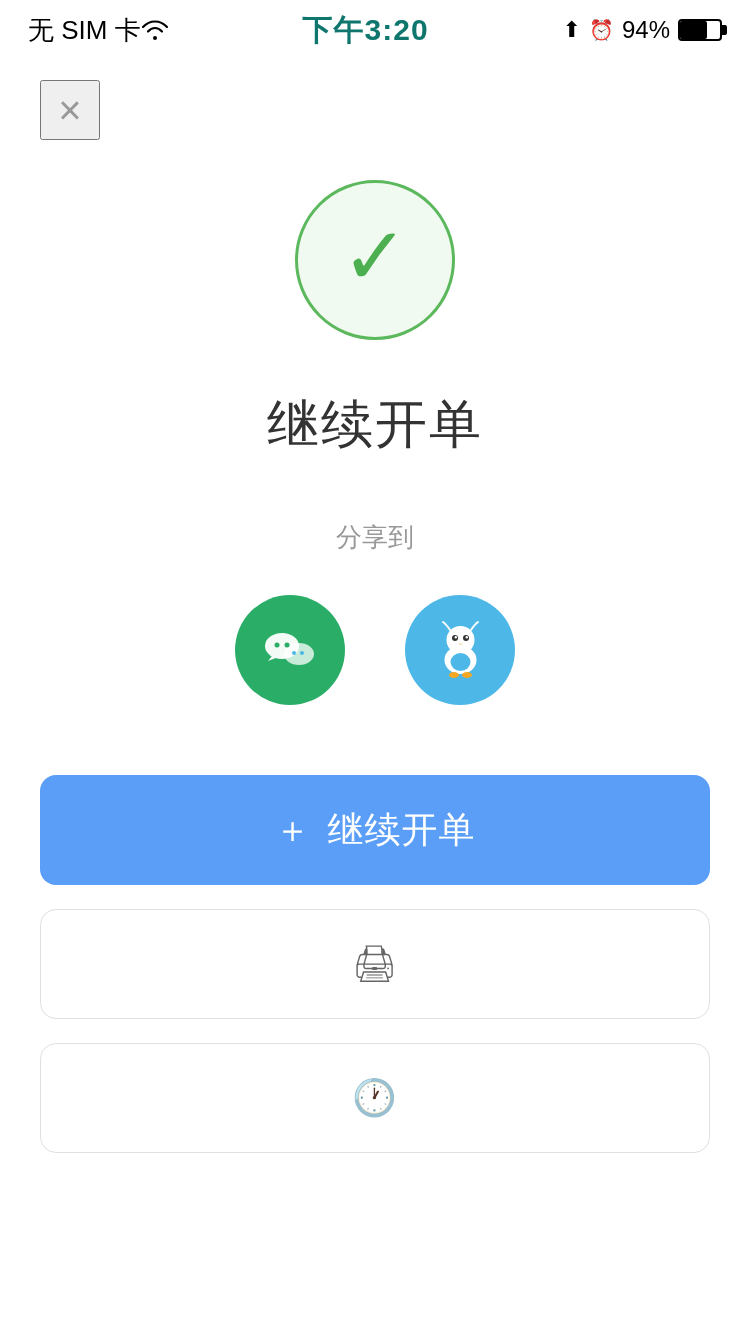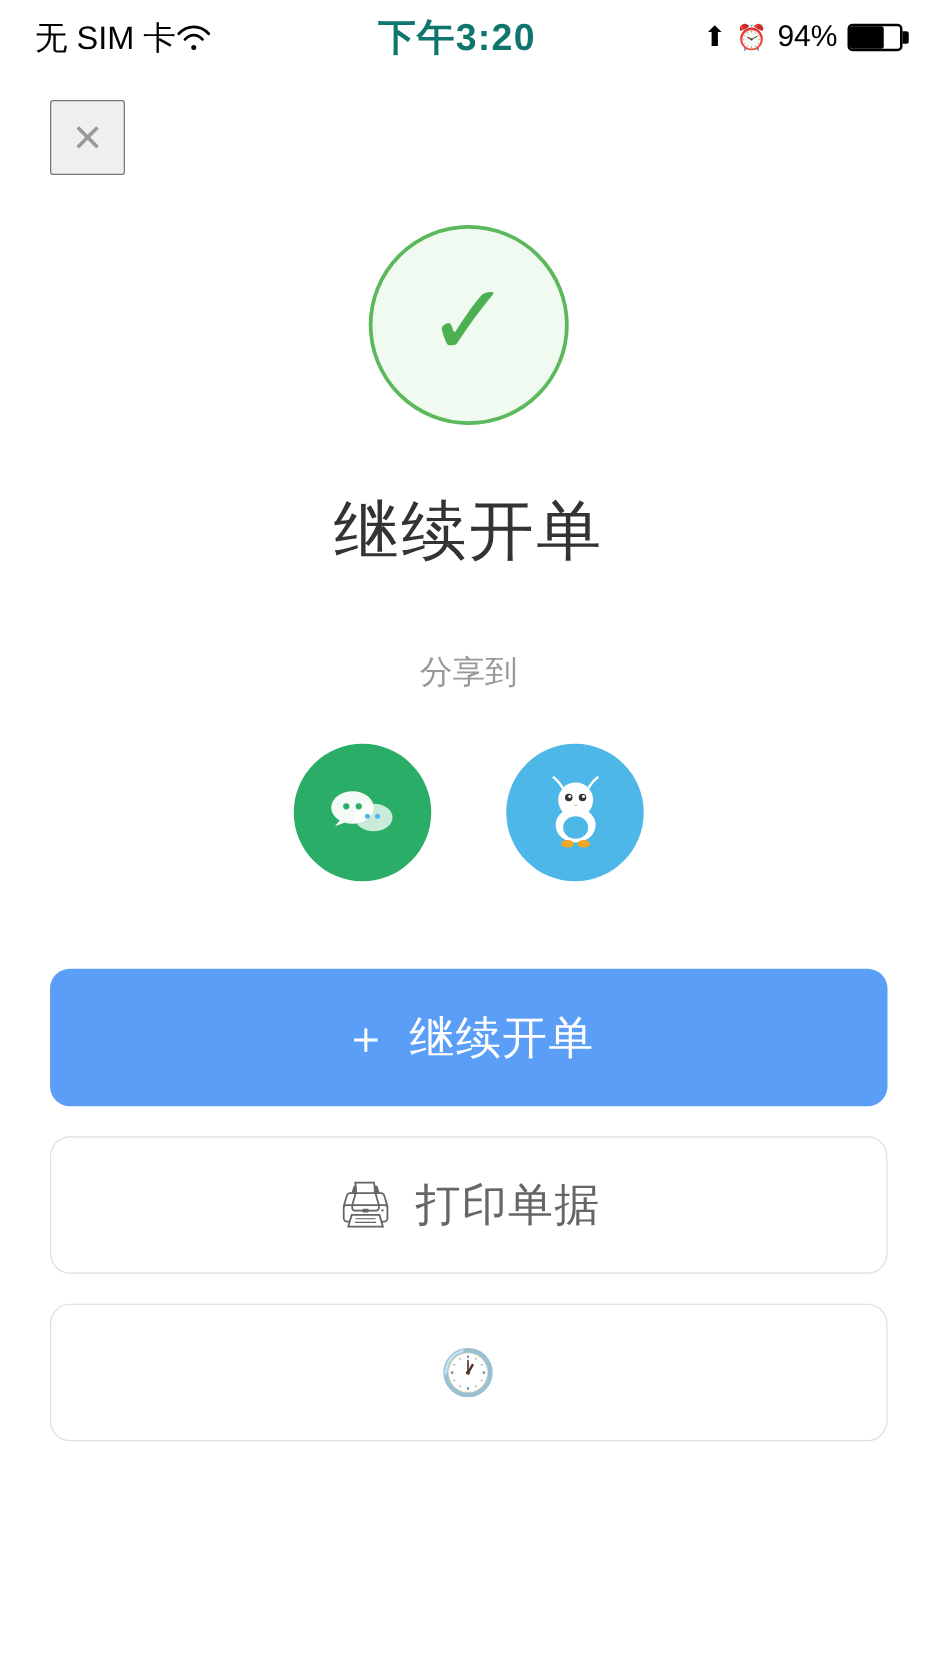--- a/index.html
+++ b/index.html
@@ -322,21 +322,20 @@
 
   <div class="action-buttons">
 
     <button class="btn-primary">
       <span class="btn-icon">＋</span>
       <span>继续开单</span>
     </button>
 
     <button class="btn-secondary">
       <span class="btn-icon">🖨</span>
-      <span>打印单据</span>
     </button>
 
     <button class="btn-secondary">
       <span class="btn-icon">🕐</span>
     </button>
   </div>
 
 </div>
 
 </body></html>

